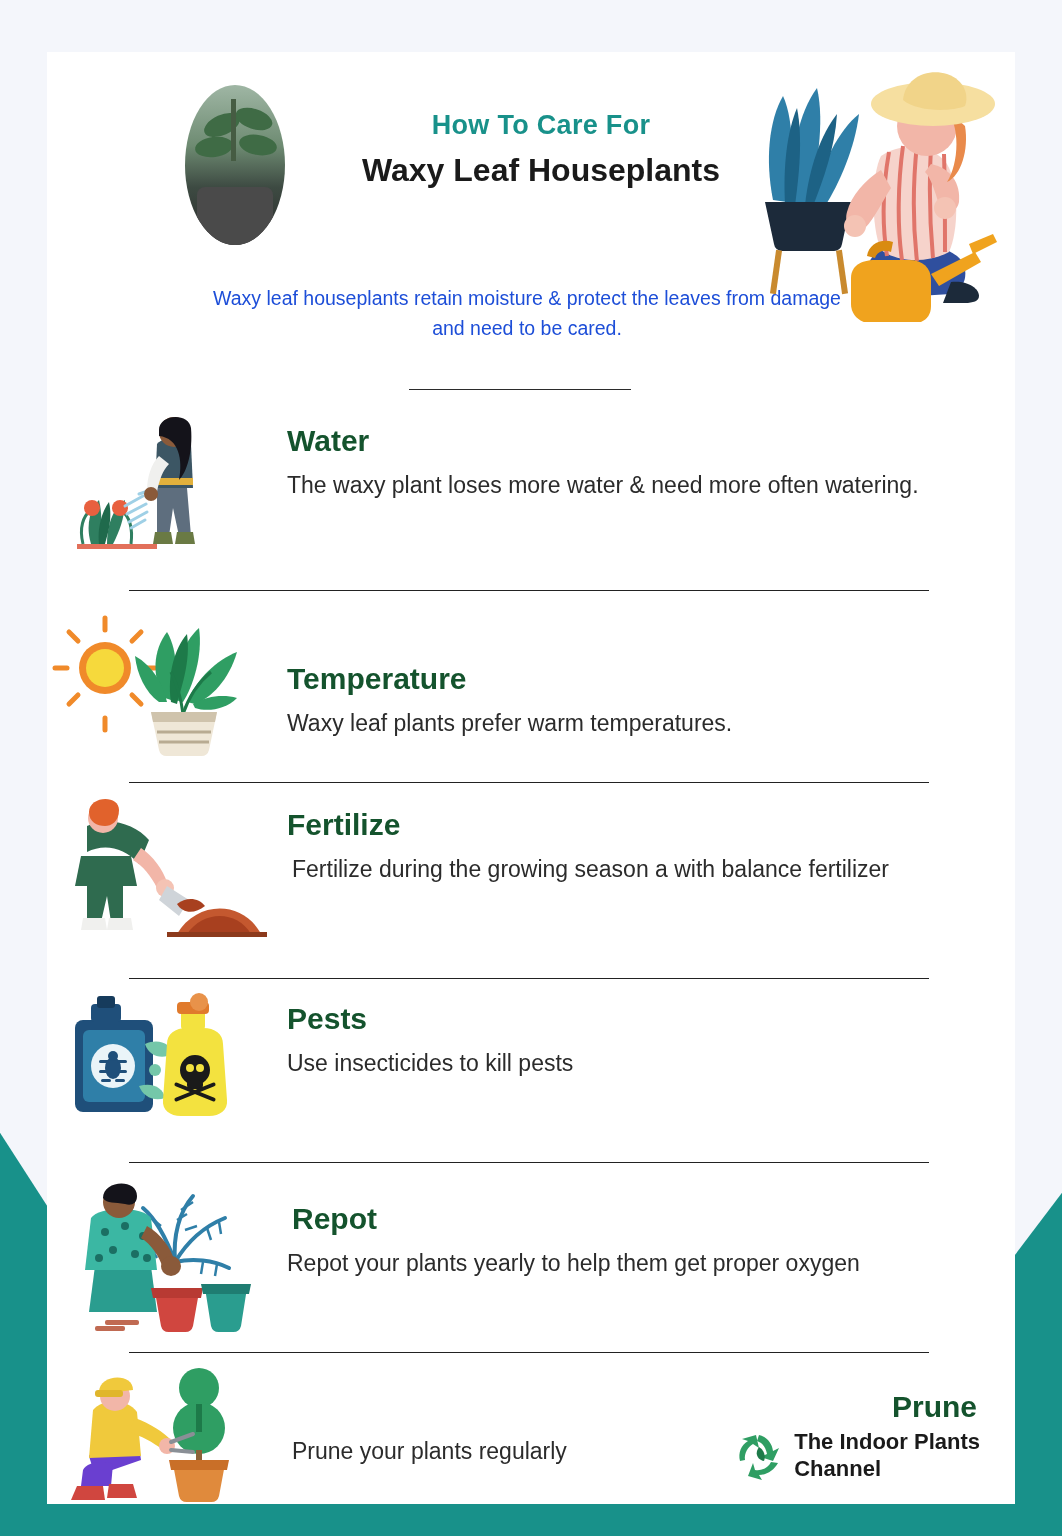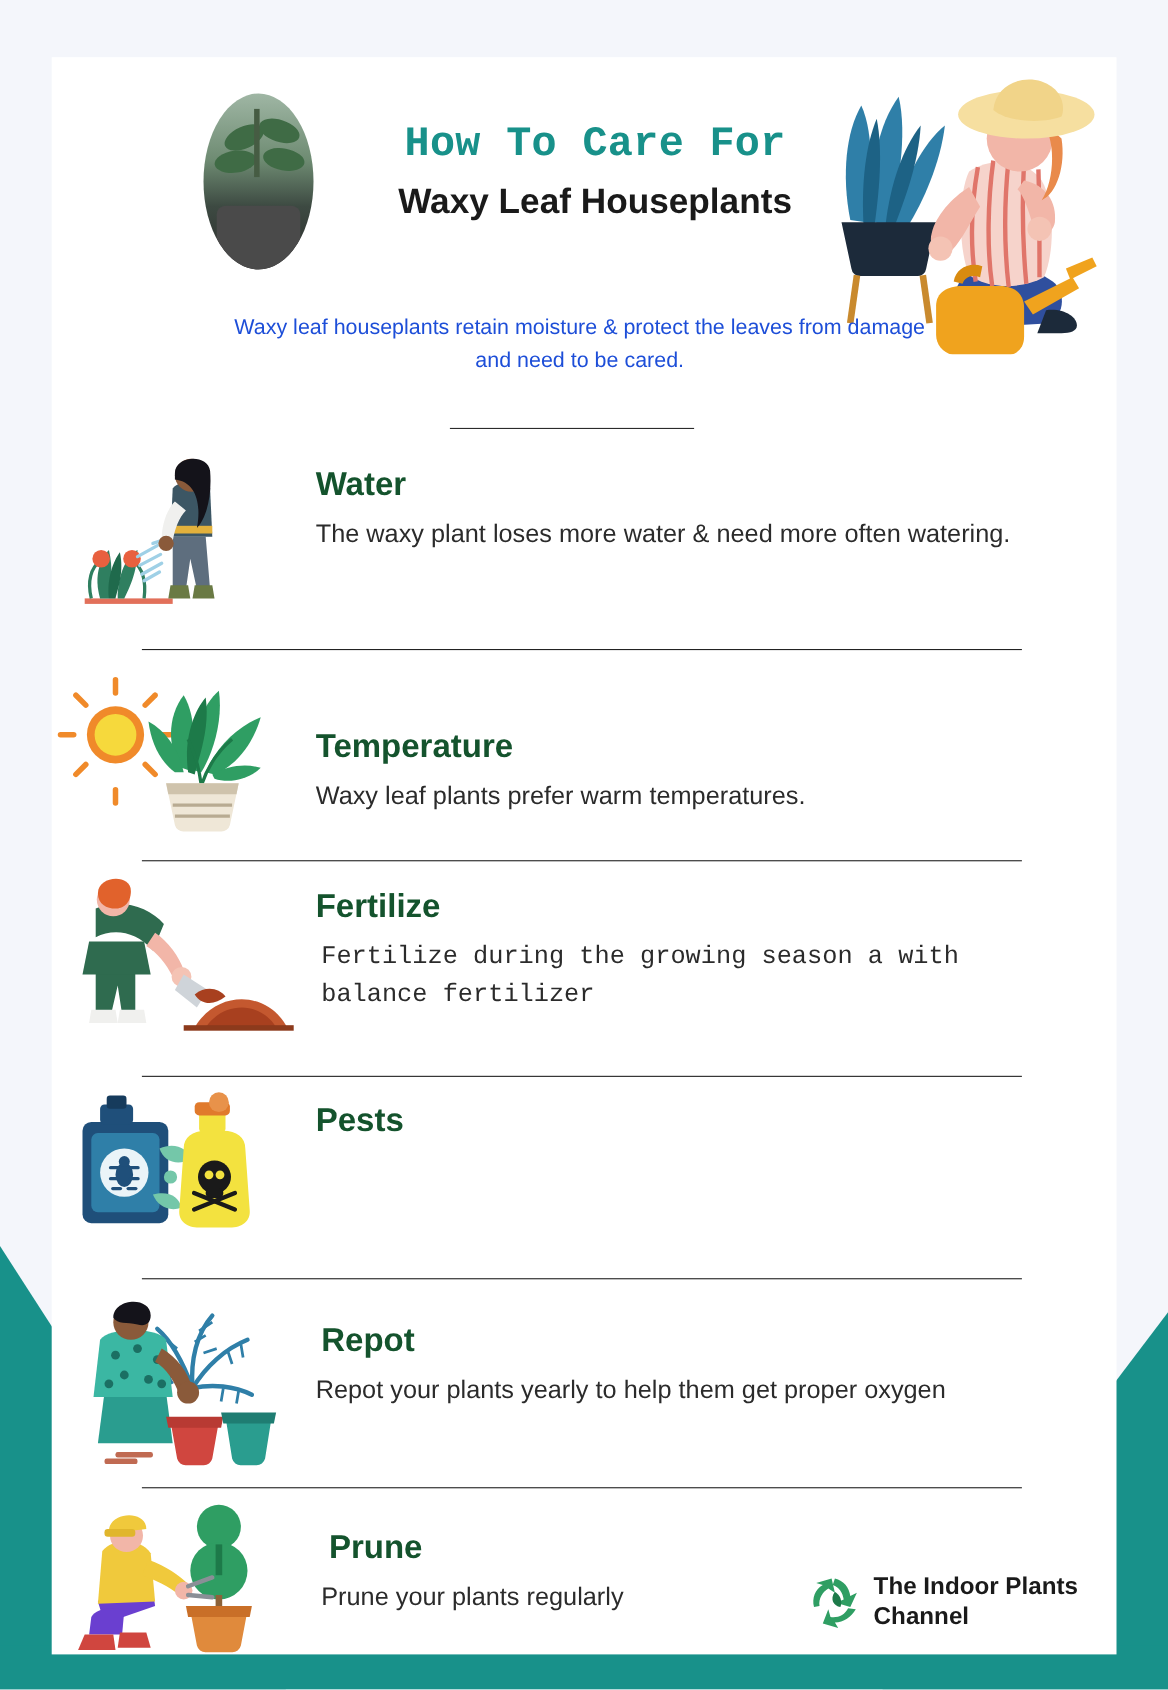--- a/index.html
+++ b/index.html
@@ -98,25 +98,24 @@
   }
   .title-block {
     position: absolute;
     left: 274px;
     top: 58px;
     width: 440px;
     text-align: center;
   }
   .title-top {
     color: #18918a;
-    font-size: 38px;
+    font-size: 27px;
     font-weight: bold;
     letter-spacing: 0.3px;
     line-height: 1.15;
-    font-family: Liberation Mono, monospace;
   }
   .title-main {
     color: #1a1a1a;
     font-size: 32px;
     font-weight: bold;
     margin-top: 10px;
     line-height: 1.2;
   }
   .subtitle {
     position: absolute;
@@ -420,21 +419,21 @@
           <circle cx="56" cy="36" r="15" fill="#f2b6a8"></circle>
 
           <path d="M42 30 C42 14 72 12 72 28 C72 40 64 44 58 44 C50 44 42 40 42 30 Z" fill="#e1622c"></path>
 
           <path d="M120 104 l22 14 l-10 16 l-20 -16 Z" fill="#cfd4d9"></path>
           <path d="M130 122 c10 -8 22 -6 28 2 c-10 8 -22 8 -28 -2 Z" fill="#a8401f"></path>
         </svg>
       </div>
       <div class="row-text" style="padding-top:26px;">
         <div class="row-title">Fertilize</div>
-        <p class="row-desc" style="padding-left:5px;font-family:Liberation Mono, monospace;">Fertilize during the growing season a with balance fertilizer</p>
+        <p class="row-desc" style="padding-left:5px;">Fertilize during the growing season a with balance fertilizer</p>
       </div>
       <div class="row-rule" style="top:196px;"></div>
     </div>
 
     <div class="row" style="height:184px;">
       <div class="row-art">
         <svg width="240" height="170" viewBox="0 0 240 170" xmlns="http://www.w3.org/2000/svg">
 
           <rect x="28" y="42" width="78" height="92" rx="8" fill="#1f4f7a"></rect>
           <rect x="36" y="52" width="62" height="72" rx="6" fill="#2f7fa8"></rect>
@@ -469,20 +468,21 @@
             <rect x="140" y="102" width="16" height="9" rx="4"></rect>
             <circle cx="143" cy="90" r="4" fill="#f3e23f"></circle>
             <circle cx="153" cy="90" r="4" fill="#f3e23f"></circle>
             <rect x="126" y="112" width="44" height="4" rx="2" transform="rotate(22 148 114)"></rect>
             <rect x="126" y="112" width="44" height="4" rx="2" transform="rotate(-22 148 114)"></rect>
           </g>
         </svg>
       </div>
       <div class="row-text" style="padding-top:24px;">
         <div class="row-title">Pests</div>
+        <p class="row-desc">Use insecticides to kill pests</p>
       </div>
       <div class="row-rule" style="top:184px;"></div>
     </div>
 
     <div class="row" style="height:190px;">
       <div class="row-art">
         <svg width="240" height="180" viewBox="0 0 240 180" xmlns="http://www.w3.org/2000/svg">
 
           <g stroke="#2f7fa8" stroke-width="4" fill="none" stroke-linecap="round">
             <path d="M128 100 C126 74 132 50 146 34"></path>
@@ -562,21 +562,21 @@
             <path d="M124 98 l22 2"></path>
           </g>
 
           <circle cx="68" cy="44" r="15" fill="#f2b6a8"></circle>
 
           <path d="M52 40 C52 22 86 20 86 38 l-34 4 Z" fill="#f0c93c"></path>
           <rect x="48" y="38" width="28" height="7" rx="3" fill="#e0b62c"></rect>
         </svg>
       </div>
       <div class="row-text" style="padding-top:38px;">
-        <div class="row-title" style="padding-left:12px;">Prune</div>
+        <div class="row-title" style="padding-left:12px;text-align:right;">Prune</div>
         <p class="row-desc" style="padding-left:5px;">Prune your plants regularly</p>
       </div>
     </div>
 
   </div>
 
   <div class="footer-logo">
     <div class="logo-mark">
       <svg width="50" height="50" viewBox="0 0 50 50" xmlns="http://www.w3.org/2000/svg">
         <g fill="#2f9e63">

